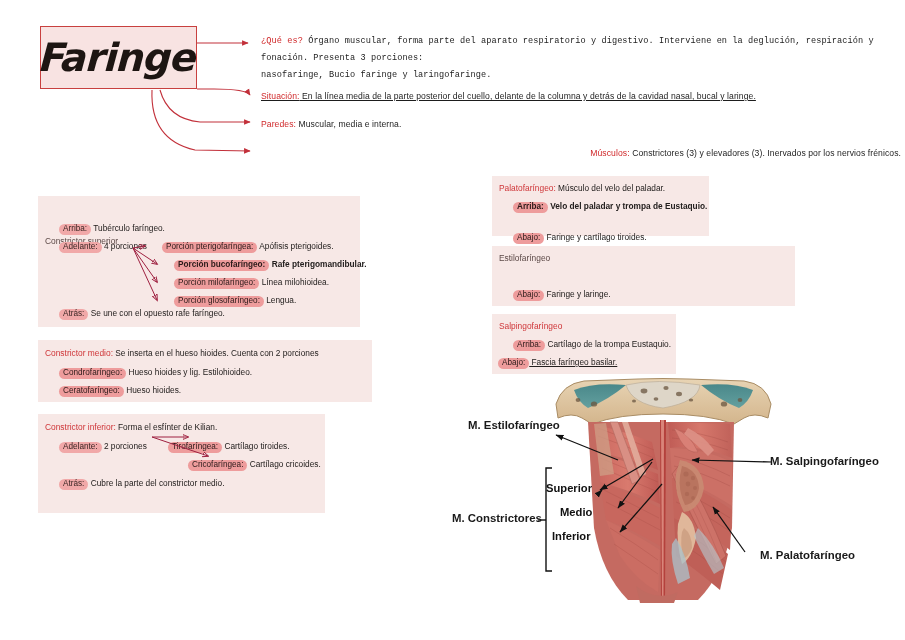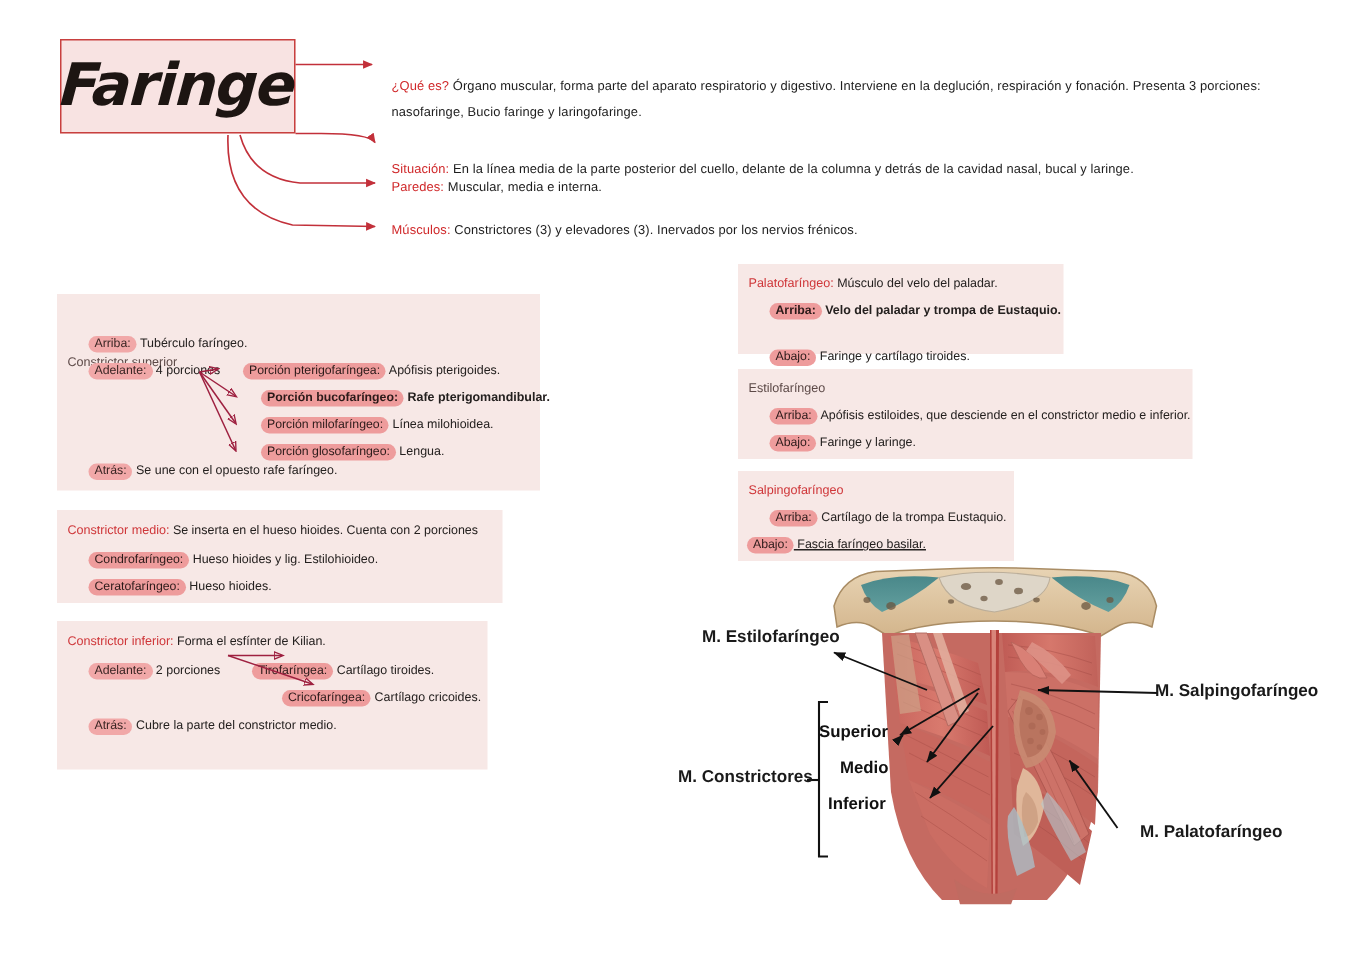--- a/index.html
+++ b/index.html
@@ -88,34 +88,34 @@
     </marker>
   </defs>
   <g stroke="#c2303a" stroke-width="1.1" fill="none" marker-end="url(#ah)">
     <path d="M197,43 L248,43"></path>
     <path d="M197,89 L214,89 Q246,89 250,95"></path>
     <path d="M160,90 Q168,119 200,122 L250,122"></path>
     <path d="M152,90 Q150,140 195,150 L250,151"></path>
   </g>
 </svg>
 
-<div class="abs toptext" style="left:261px;top:49px;width:640px;">
+<div class="abs toptext" style="left:261px;top:33px;width:640px;font-family:Liberation Mono, monospace;">
   <span class="kw">¿Qué es?</span><span> Órgano muscular, forma parte del aparato respiratorio y digestivo. Interviene en la deglución, respiración y fonación. Presenta 3 porciones:</span><br>
   <span>nasofaringe, Bucio faringe y laringofaringe.</span>
 </div>
 
-<div class="abs toptext" style="left:261px;top:104px;width:640px;">
+<div class="abs toptext" style="left:261px;top:88px;width:640px;text-decoration:underline;">
   <span class="kw">Situación:</span><span> En la línea media de la parte posterior del cuello, delante de la columna y detrás de la cavidad nasal, bucal y laringe.</span>
 </div>
 
 <div class="abs toptext" style="left:261px;top:116px;width:640px;">
   <span class="kw">Paredes:</span><span> Muscular, media e interna.</span>
 </div>
 
-<div class="abs toptext" style="left:261px;top:145px;width:640px;">
+<div class="abs toptext" style="left:261px;top:145px;width:640px;text-align:right;">
   <span class="kw">Músculos:</span><span> Constrictores (3) y elevadores (3). Inervados por los nervios frénicos.</span>
 </div>
 
 <div class="abs panel" style="left:38px;top:196px;width:322px;height:131px;">
   <div class="abs panel-txt" style="left:7px;top:9px;margin-top:32px;">
     <span class="hdr-plain">Constrictor superior</span>
   </div>
 
   <div class="abs panel-txt row" style="left:21px;top:28px;">
     <span class="chip">Arriba:</span><span> Tubérculo faríngeo.</span>
@@ -150,21 +150,21 @@
     </marker>
   </defs>
   <g stroke="#9e2040" stroke-width="1" fill="none" marker-end="url(#ah2)">
     <path d="M3,12 L15,10"></path>
     <path d="M3,12 L27,28"></path>
     <path d="M3,12 L27,46"></path>
     <path d="M3,12 L27,64"></path>
   </g>
 </svg>
 
-<div class="abs panel" style="left:38px;top:340px;width:297px;height:62px;">
+<div class="abs panel" style="left:38px;top:340px;width:334px;height:62px;">
   <div class="abs panel-txt" style="left:7px;top:9px;">
     <span class="hdr">Constrictor medio:</span><span> Se inserta en el hueso hioides. Cuenta con 2 porciones</span>
   </div>
   <div class="abs panel-txt row" style="left:21px;top:28px;">
     <span class="chip-strong">Condrofaríngeo:</span><span> Hueso hioides y lig. Estilohioideo.</span>
   </div>
   <div class="abs panel-txt row" style="left:21px;top:46px;">
     <span class="chip-strong">Ceratofaríngeo:</span><span> Hueso hioides.</span>
   </div>
 </div>
@@ -202,23 +202,20 @@
     <span class="chip-strong">Arriba:</span><span> Velo del paladar y trompa de Eustaquio.</span>
   </div>
   <div class="abs panel-txt row" style="left:21px;top:44px;margin-top:13px;">
     <span class="chip-strong">Abajo:</span><span> Faringe y cartílago tiroides.</span>
   </div>
 </div>
 
 <div class="abs panel" style="left:492px;top:246px;width:303px;height:60px;">
   <div class="abs panel-txt" style="left:7px;top:8px;">
     <span class="hdr-plain">Estilofaríngeo</span>
-  </div>
-  <div class="abs panel-txt row" style="left:21px;top:26px;">
-    <span class="chip-strong">Arriba:</span><span> Apófisis estiloides, que desciende en el constrictor medio e inferior.</span>
   </div>
   <div class="abs panel-txt row" style="left:21px;top:44px;">
     <span class="chip-strong">Abajo:</span><span> Faringe y laringe.</span>
   </div>
 </div>
 
 <div class="abs panel" style="left:492px;top:314px;width:184px;height:60px;">
   <div class="abs panel-txt" style="left:7px;top:8px;">
     <span class="hdr">Salpingofaríngeo</span>
   </div>

